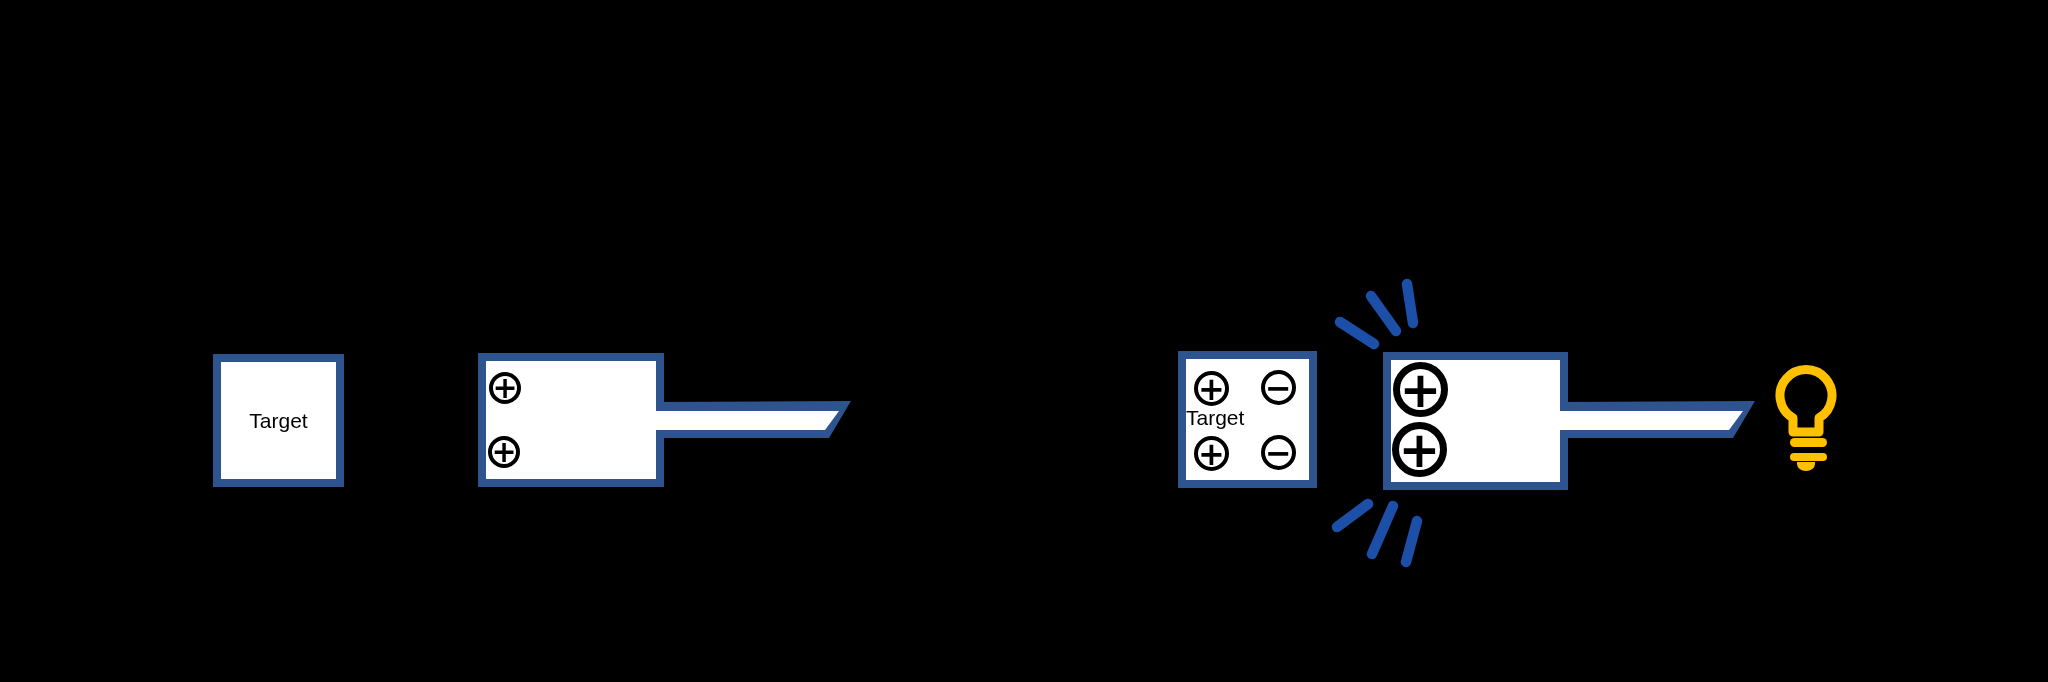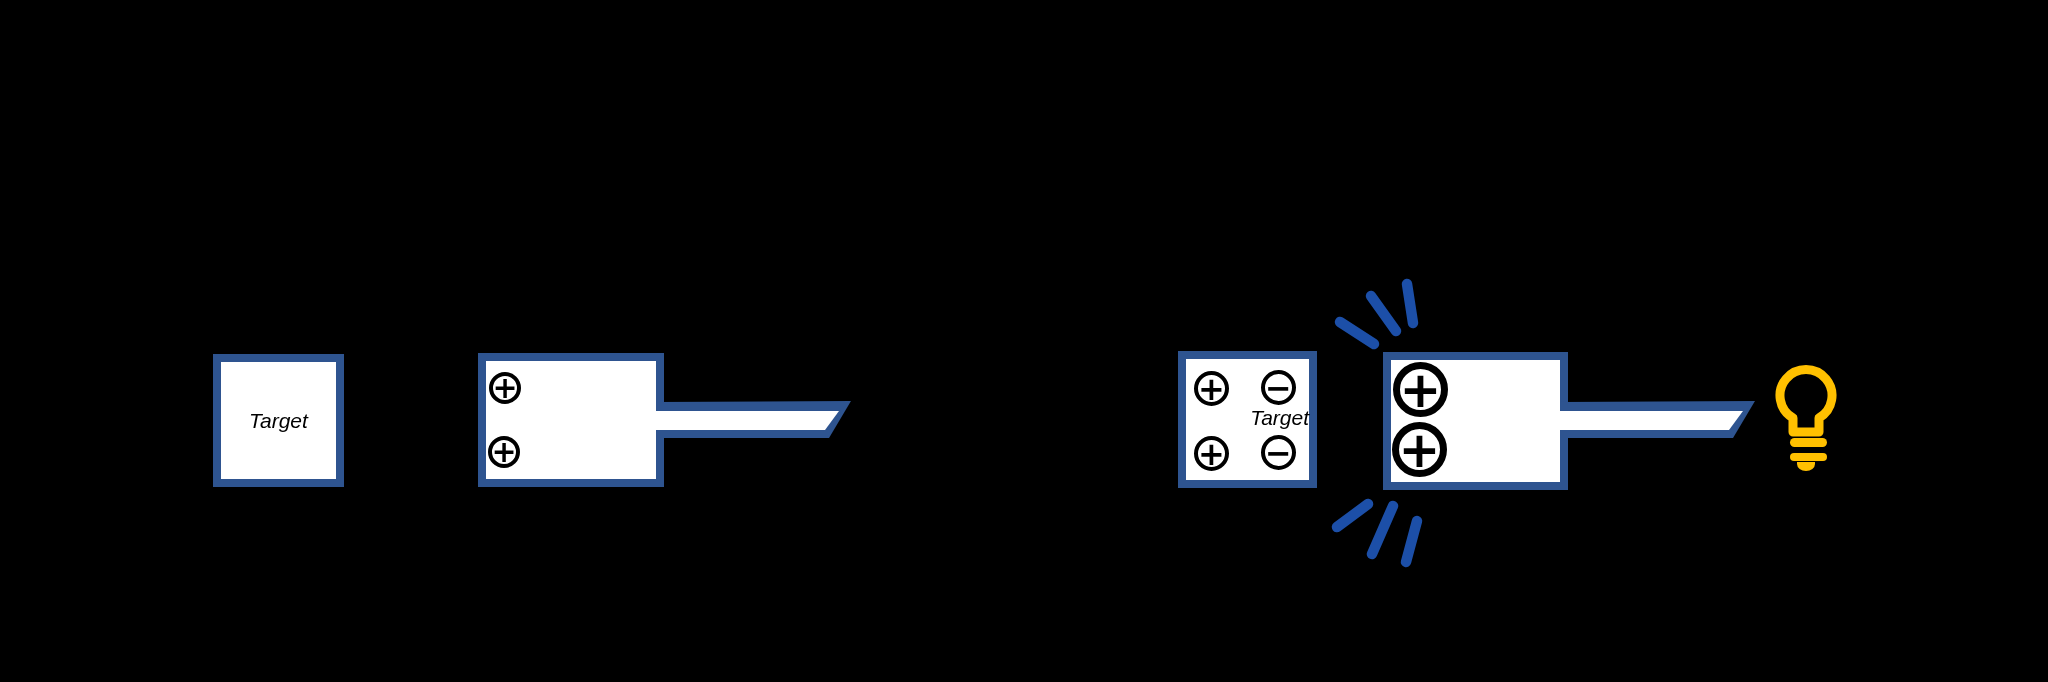--- a/index.html
+++ b/index.html
@@ -8,22 +8,22 @@
     position:relative; width:2048px; height:682px; overflow:hidden;
     background:var(--bg,#000);
     font-family:"Liberation Sans", sans-serif;
   }
   .box {
     position:absolute; box-sizing:border-box;
     border:8px solid var(--border-blue,#2E5490);
     background:var(--white,#fff);
   }
   .box-label {
-    position:absolute; left:0; right:0; text-align:right;
-    color:var(--black,#000); font-size:21px; line-height:1;font-style:italic;
+    position:absolute; left:0; right:0; text-align:left;
+    color:var(--black,#000); font-size:21px; line-height:1;
   }
   .target-before { display:flex; align-items:center; justify-content:center; }
   .target-before .box-label { position:static; }
   .charge {
     position:absolute; box-sizing:border-box; border-radius:50%;
     background:var(--white,#fff); color:var(--black,#000);
     display:flex; align-items:center; justify-content:center;
     font-family:"DejaVu Sans", sans-serif; font-weight:bold; line-height:1;
   }
   .ch32 { width:32px; height:32px; border:4px solid var(--black,#000); font-size:30px; }

